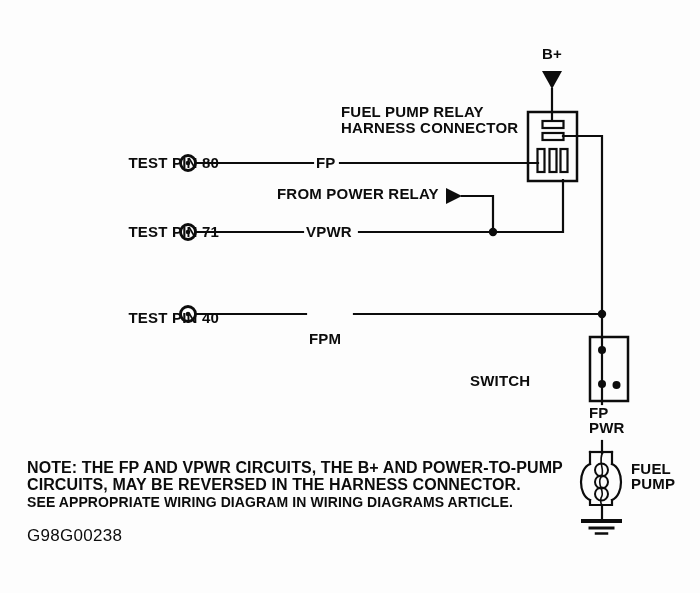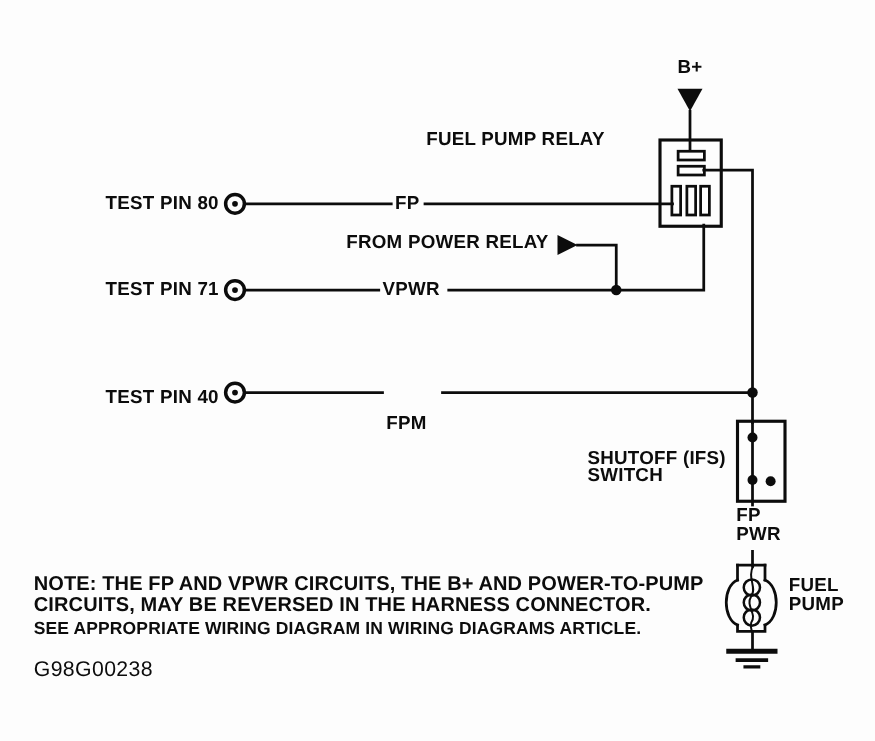--- a/index.html
+++ b/index.html
@@ -4,21 +4,21 @@
 <style>
   html,body{margin:0;padding:0;background:#e8e8e8;}
   #canvas{
     position:relative;width:700px;height:593px;background:#fdfdfd;
     font-family:"Liberation Sans",sans-serif;color:#0c0c0c;overflow:hidden;
   }
   .lbl{position:absolute;font-weight:bold;font-size:15px;line-height:15px;
        letter-spacing:.2px;white-space:pre;}
   .lbl2{line-height:15.5px;}
   .lbl3{line-height:14.5px;}
-  .right{text-align:right;}
+  .right{text-align:right;margin-left:44px;}
   svg{position:absolute;left:0;top:0;}
   .note-line{position:absolute;font-weight:bold;white-space:pre;letter-spacing:.1px;}
   #gid{position:absolute;font-weight:normal;font-size:17px;letter-spacing:.3px;}
 </style>
 </head>
 <body>
 
 <div id="canvas">
 
   <svg width="700" height="593" viewBox="0 0 700 593" stroke="#0c0c0c" fill="none" stroke-width="2.2" stroke-linecap="square">
@@ -94,34 +94,34 @@
     <g>
       <path d="M602,505 V521"></path>
       <path d="M583,521 H620" stroke-width="4"></path>
       <path d="M590,528 H613" stroke-width="3"></path>
       <path d="M596,533.5 H607" stroke-width="2.5"></path>
     </g>
   </svg>
 
   <div class="lbl" style="left:542px;top:46px;">B+</div>
 
-  <div class="lbl lbl2" style="left:341px;top:104px;"><span>FUEL PUMP RELAY</span><br></div>
+  <div class="lbl lbl2" style="left:341px;top:104px;"><span>FUEL PUMP RELAY</span><br><span>HARNESS CONNECTOR</span></div>
 
   <div class="lbl right" style="left:78px;top:155px;width:97px;">TEST PIN 80</div>
   <div class="lbl" style="left:316px;top:155px;">FP</div>
 
   <div class="lbl" style="left:277px;top:186px;">FROM POWER RELAY</div>
 
   <div class="lbl right" style="left:78px;top:224px;width:97px;">TEST PIN 71</div>
   <div class="lbl" style="left:306px;top:224px;">VPWR</div>
 
   <div class="lbl right" style="left:78px;top:310px;width:97px;">TEST PIN 40</div>
   <div class="lbl" style="left:309px;top:306px;margin-top:25px;">FPM</div>
 
-  <div class="lbl lbl3" style="left:470px;top:345px;"><br><span>SHUTOFF (IFS)</span><br><span>SWITCH</span></div>
+  <div class="lbl lbl3" style="left:470px;top:345px;"><br><br><span>SWITCH</span></div>
 
   <div class="lbl lbl3" style="left:589px;top:406px;"><span>FP</span><br><span>PWR</span></div>
 
   <div class="lbl" style="left:631px;top:461px;"><span>FUEL</span><br><span>PUMP</span></div>
 
   <div class="note-line" style="left:27px;top:459px;font-size:16px;">NOTE: THE FP AND VPWR CIRCUITS, THE B+ AND POWER-TO-PUMP</div>
   <div class="note-line" style="left:27px;top:476px;font-size:16px;">CIRCUITS, MAY BE REVERSED IN THE HARNESS CONNECTOR.</div>
   <div class="note-line" style="left:27px;top:494px;font-size:14px;text-align:center;">SEE APPROPRIATE WIRING DIAGRAM IN WIRING DIAGRAMS ARTICLE.</div>
 
   <div id="gid" style="left:27px;top:526px;">G98G00238</div>

